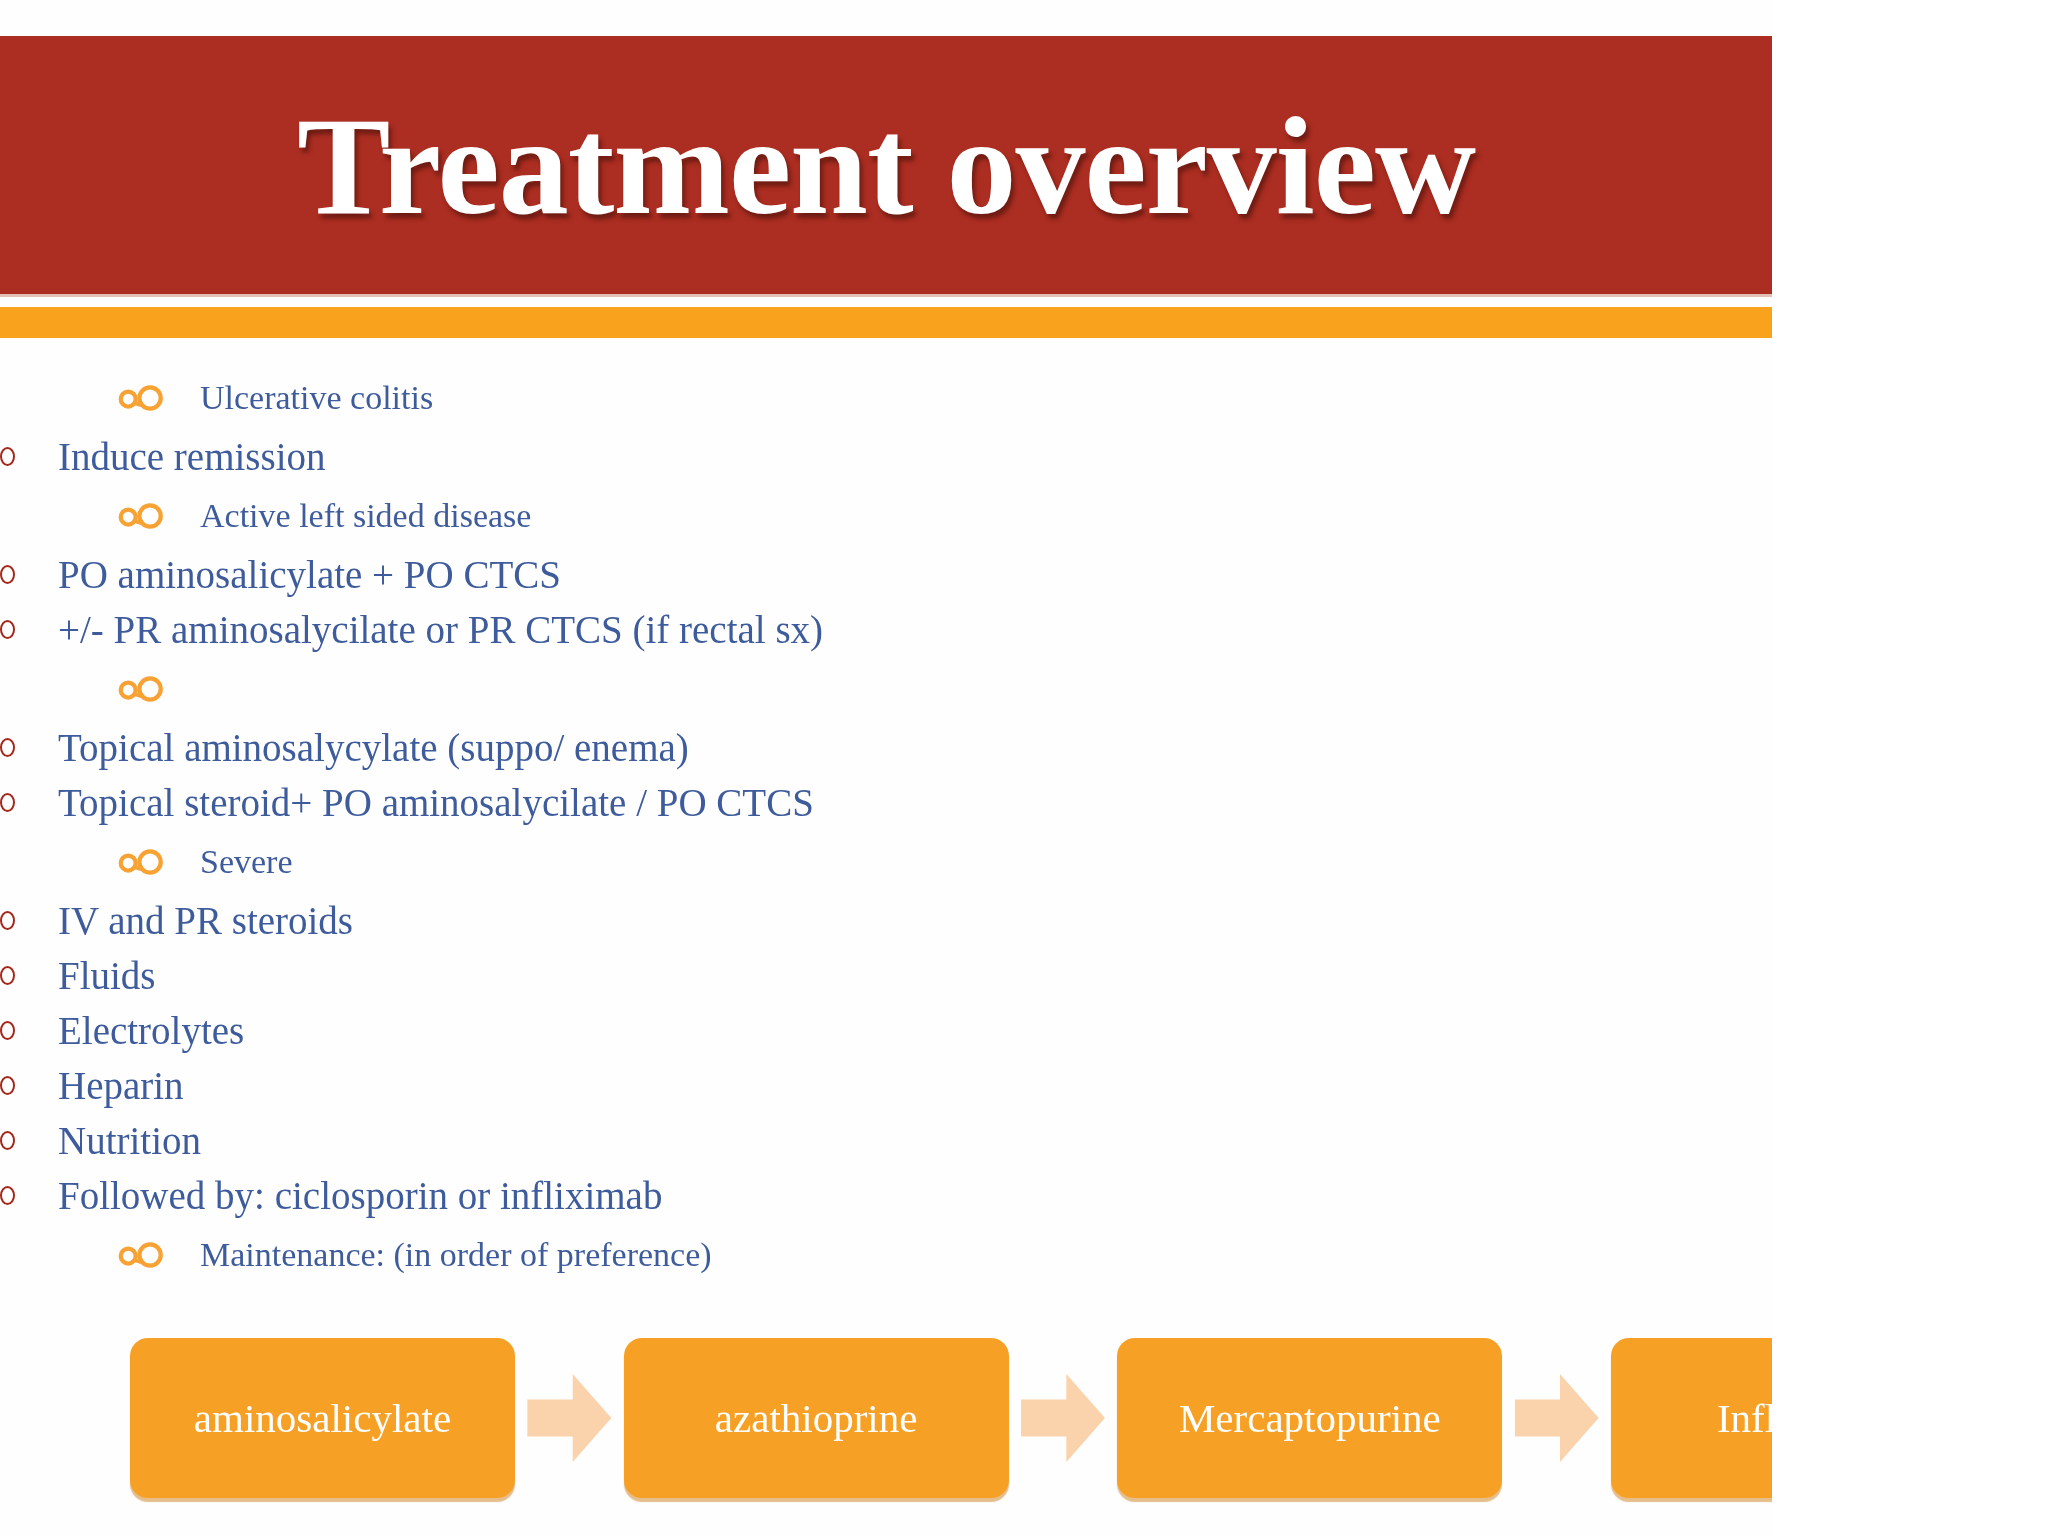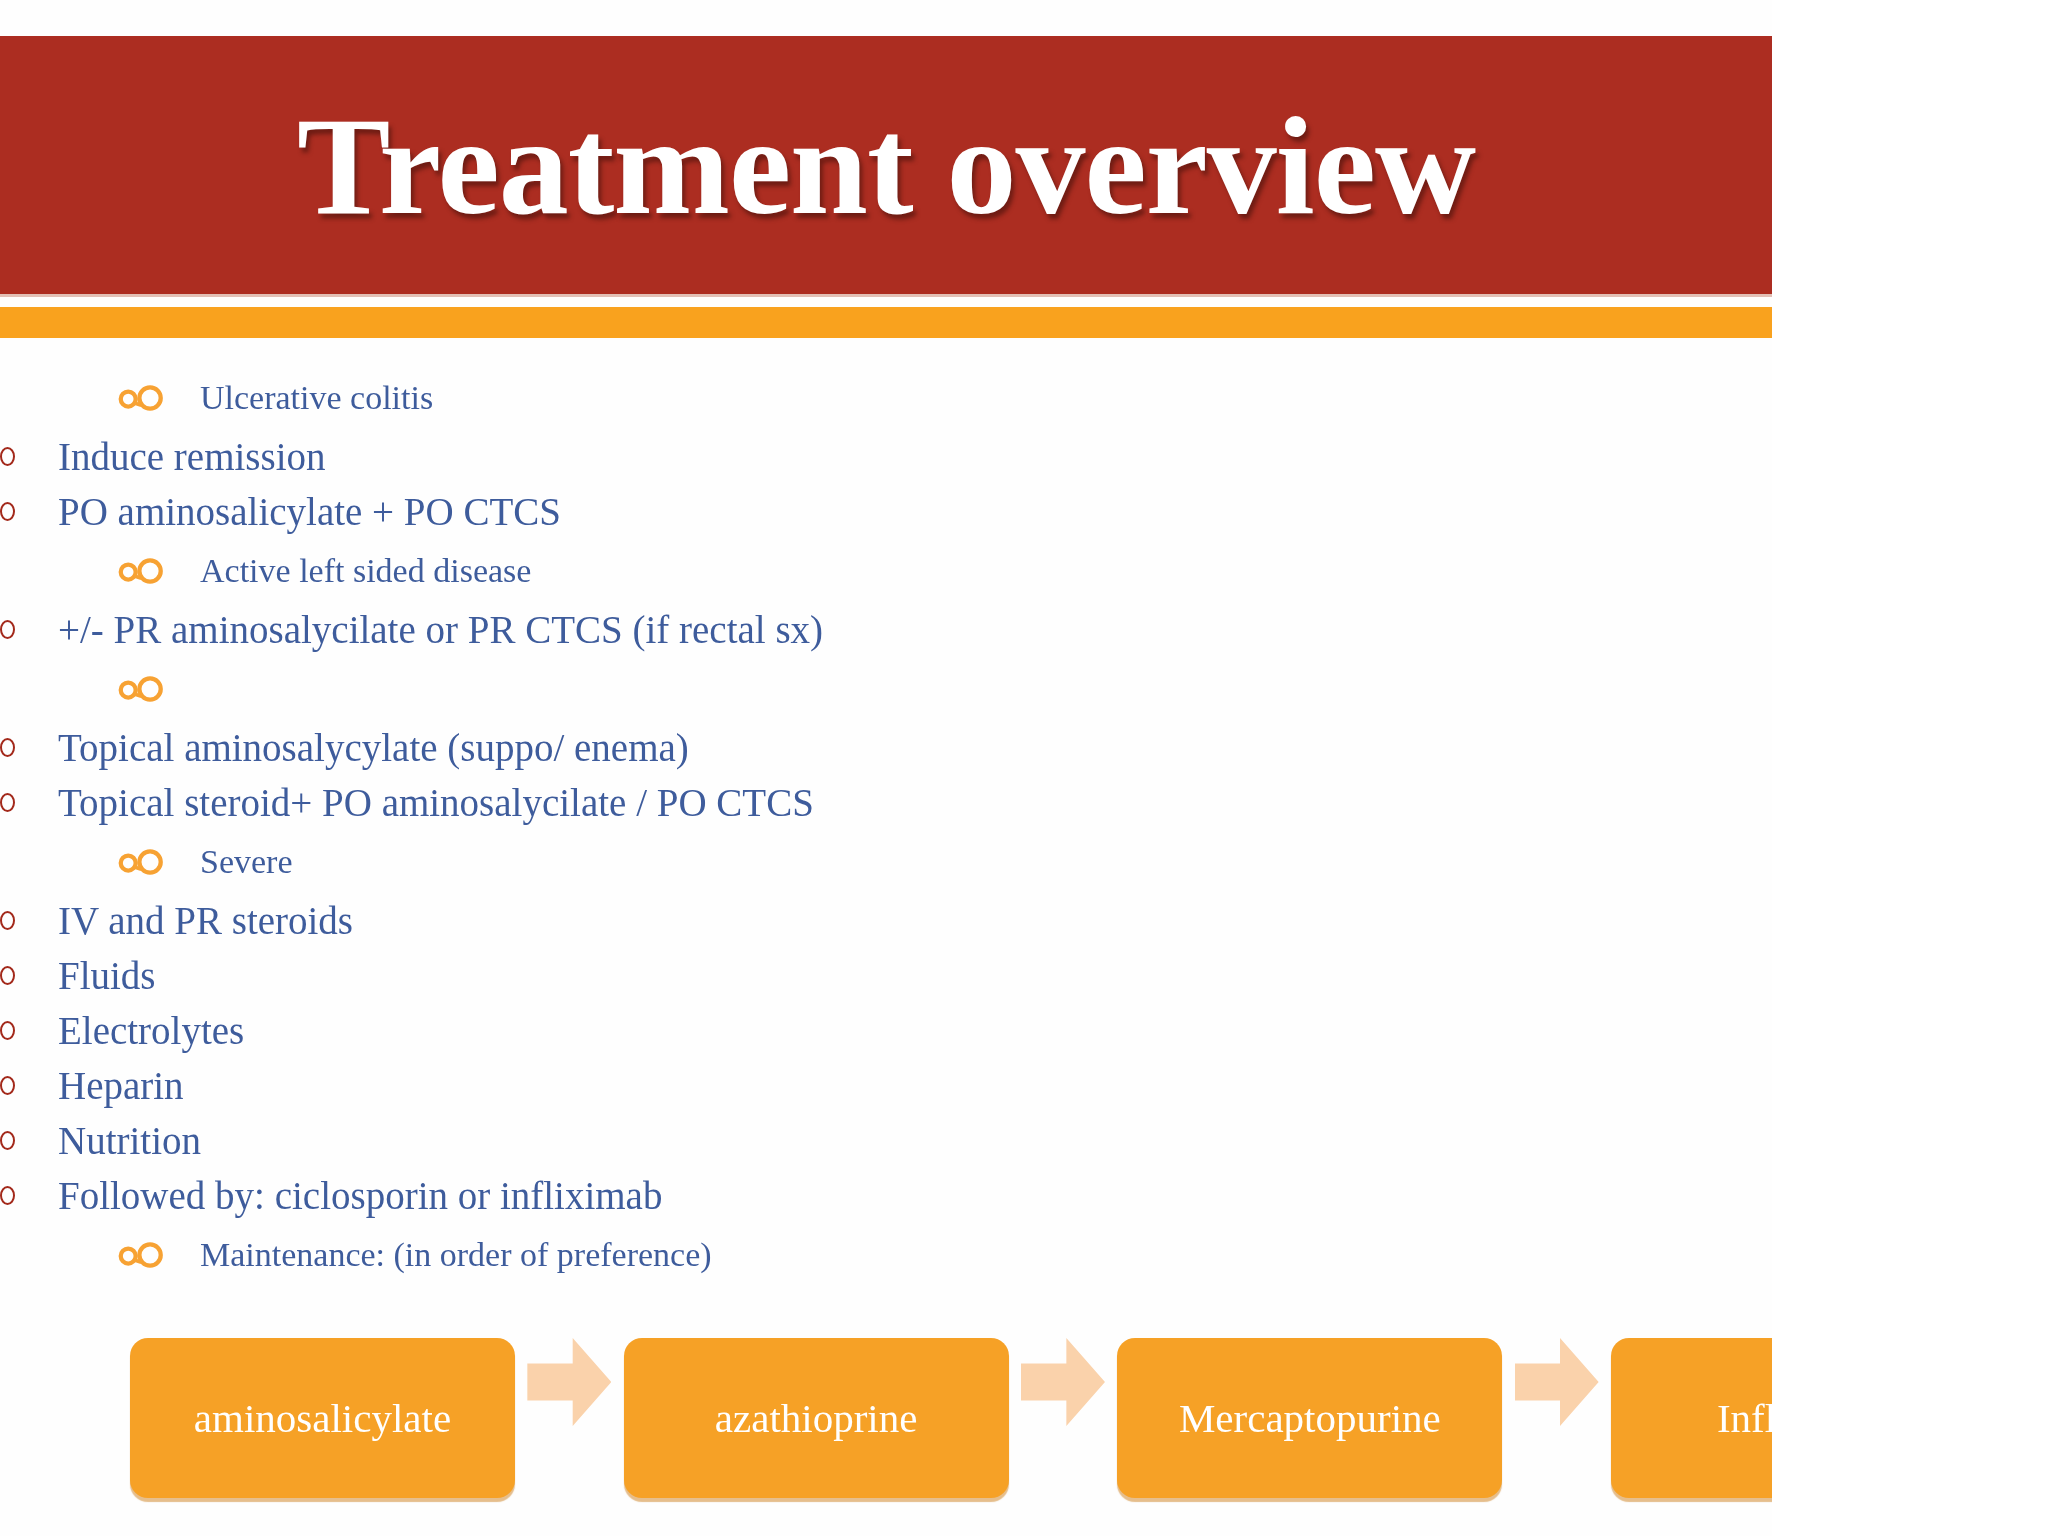--- a/index.html
+++ b/index.html
@@ -41,21 +41,21 @@
   }
   .bullet2{
     width:15px;height:19px;flex:0 0 15px;margin-right:43px;
     border:2.5px solid var(--circle-red);border-radius:50%;
     box-sizing:border-box;background:transparent;
   }
   .row .txt{white-space:nowrap;}
   
   .flow{
     position:absolute;left:130px;top:1338px;width:1866px;height:160px;
-    display:flex;align-items:flex-start;justify-content:space-between;
+    display:flex;align-items:center;justify-content:space-between;
   }
   .flow-box{
     width:385px;height:160px;border-radius:18px;
     background:var(--box-orange);
     box-shadow:0 4px 1px rgba(205,125,25,0.5);
     display:flex;align-items:center;justify-content:center;
     color:#ffffff;font-size:41px;
   }
   .flow-arrow{
     width:84px;height:88px;
@@ -88,36 +88,36 @@
       </svg>
     </span>
     <span class="txt">Ulcerative colitis</span>
   </div>
 
   <div class="row l2">
     <span class="bullet2"></span>
     <span class="txt">Induce remission</span>
   </div>
 
+  <div class="row l1">
+    <span class="bullet1">
+      <svg viewBox="0 0 46 30" width="50" height="32">
+        <circle cx="31.5" cy="15" r="10" fill="none" stroke="currentColor" stroke-width="4"></circle>
+        <circle cx="11" cy="16" r="7" fill="none" stroke="currentColor" stroke-width="4"></circle>
+        <path d="M17.5 20 L 22.5 21.5" fill="none" stroke="currentColor" stroke-width="3.5" stroke-linecap="round"></path>
+      </svg>
+    </span>
+    <span class="txt">Active left sided disease</span>
+  </div>
+
   <div class="row l2">
     <span class="bullet2"></span>
     <span class="txt">PO aminosalicylate + PO CTCS</span>
   </div>
 
-  <div class="row l1">
-    <span class="bullet1">
-      <svg viewBox="0 0 46 30" width="50" height="32">
-        <circle cx="31.5" cy="15" r="10" fill="none" stroke="currentColor" stroke-width="4"></circle>
-        <circle cx="11" cy="16" r="7" fill="none" stroke="currentColor" stroke-width="4"></circle>
-        <path d="M17.5 20 L 22.5 21.5" fill="none" stroke="currentColor" stroke-width="3.5" stroke-linecap="round"></path>
-      </svg>
-    </span>
-    <span class="txt">Active left sided disease</span>
-  </div>
-
   <div class="row l2">
     <span class="bullet2"></span>
     <span class="txt">+/- PR aminosalycilate or PR CTCS (if rectal sx)</span>
   </div>
 
   <div class="row l1">
     <span class="bullet1">
       <svg viewBox="0 0 46 30" width="50" height="32">
         <circle cx="31.5" cy="15" r="10" fill="none" stroke="currentColor" stroke-width="4"></circle>
         <circle cx="11" cy="16" r="7" fill="none" stroke="currentColor" stroke-width="4"></circle>

